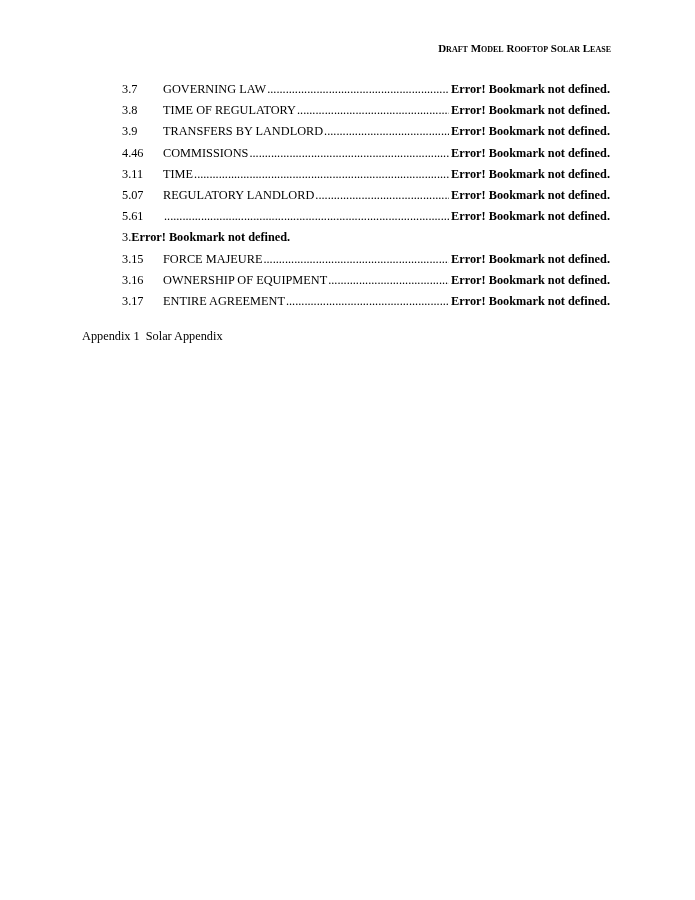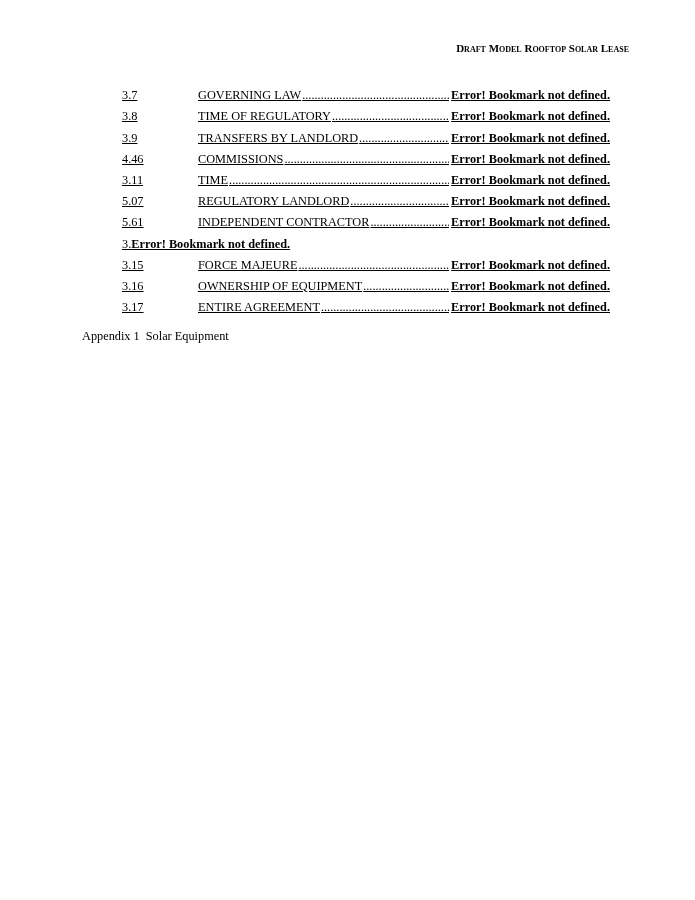--- a/index.html
+++ b/index.html
@@ -1,23 +1,23 @@
 <!DOCTYPE html>
 <html><head>
   <meta charset="utf-8">
   <style>
     html, body { margin: 0; padding: 0; background: #ffffff; }
     body { width: 695px; height: 900px; position: relative; overflow: hidden;
            font-family: "Liberation Serif", "DejaVu Serif", serif; color: #000; }
-    .header { position: absolute; top: 42px; right: 66px; font-weight: bold;
+    .header { position: absolute; top: 42px; right: 84px; font-weight: bold;
               font-variant: small-caps; font-size: 11px; letter-spacing: 0; margin-left: 28px; }
     .toc { position: absolute; top: 82px; left: 122px; width: 488px; }
-    .row { display: flex; align-items: flex-end; height: 21.2px; font-size: 12.3px; white-space: nowrap; text-decoration: underline; }
+    .row { display: flex; align-items: flex-start; height: 21.2px; font-size: 12.3px; white-space: nowrap; }
     .num { width: 41px; flex: none; }
-    .title { flex: none; margin-left: 35px; }
+    .title { flex: none; }
     .dots { flex: 1 1 auto; overflow: hidden; white-space: nowrap; margin: 0 2px 0 1px; letter-spacing: 0; }
     .dots::before { content: "................................................................................................................................................................................"; }
     .err { flex: none; font-weight: bold; }
     .special { font-weight: normal; }
     .special b { font-weight: bold; }
     .appendix { position: absolute; top: 329px; left: 82px; font-size: 12.3px; }
     .appendix span + span { margin-left: 6px; }
   </style>
 </head>
 <body>
@@ -56,21 +56,20 @@
     <span class="err">Error! Bookmark not defined.</span>
   </div>
   <div class="row">
     <span class="num">5.07</span>
     <span class="title">REGULATORY LANDLORD</span>
     <span class="dots"></span>
     <span class="err">Error! Bookmark not defined.</span>
   </div>
   <div class="row">
     <span class="num">5.61</span>
-    <span class="title">INDEPENDENT CONTRACTOR</span>
     <span class="dots"></span>
     <span class="err">Error! Bookmark not defined.</span>
   </div>
   <div class="row special">
     <span>3.</span>
       <b>Error! Bookmark not defined.</b>
   </div>
   <div class="row">
     <span class="num">3.15</span>
     <span class="title">FORCE MAJEURE</span>
@@ -85,14 +84,14 @@
   </div>
   <div class="row">
     <span class="num">3.17</span>
     <span class="title">ENTIRE AGREEMENT</span>
     <span class="dots"></span>
     <span class="err">Error! Bookmark not defined.</span>
   </div>
 </div>
 
 <div class="appendix">
-  <span>Appendix 1</span><span>Solar Equipment</span>
+  <span>Appendix 1</span><span>Solar Appendix</span>
 </div>
 
 </body></html>

